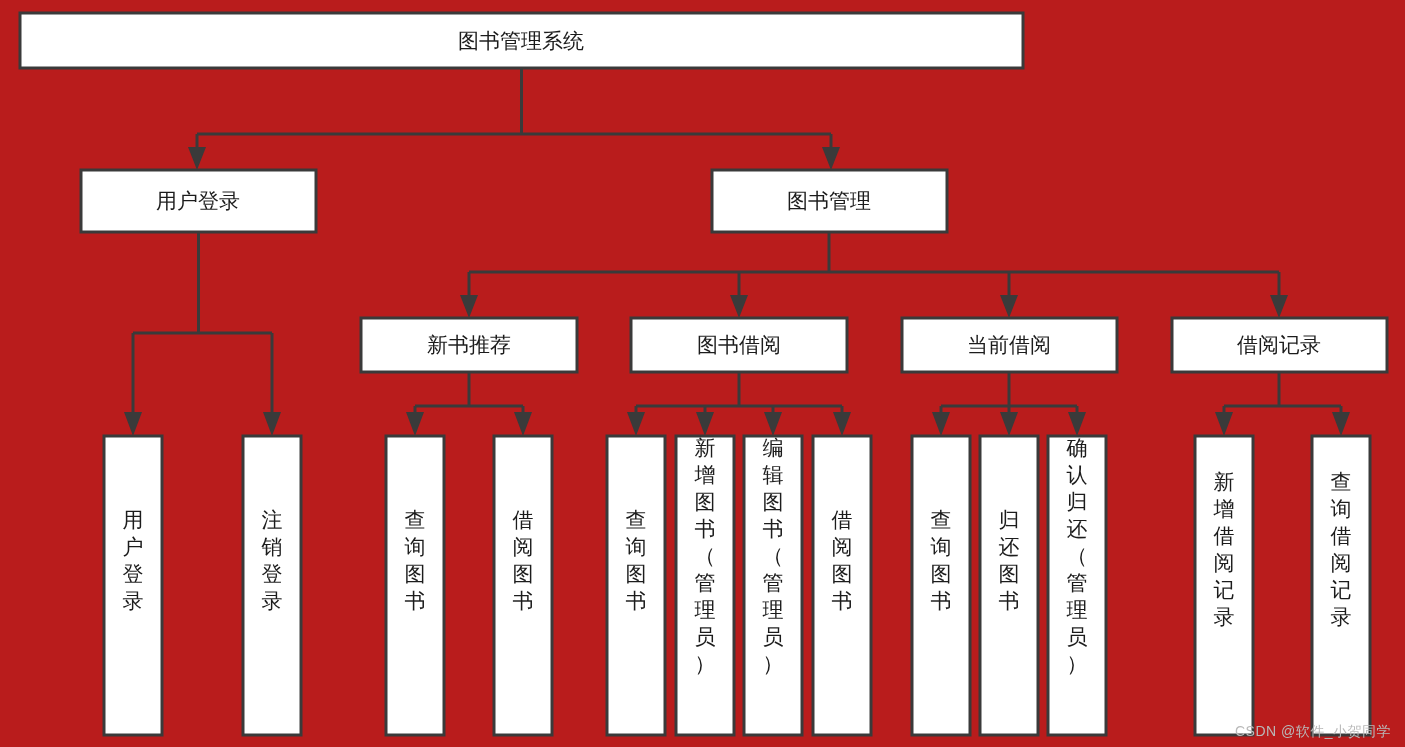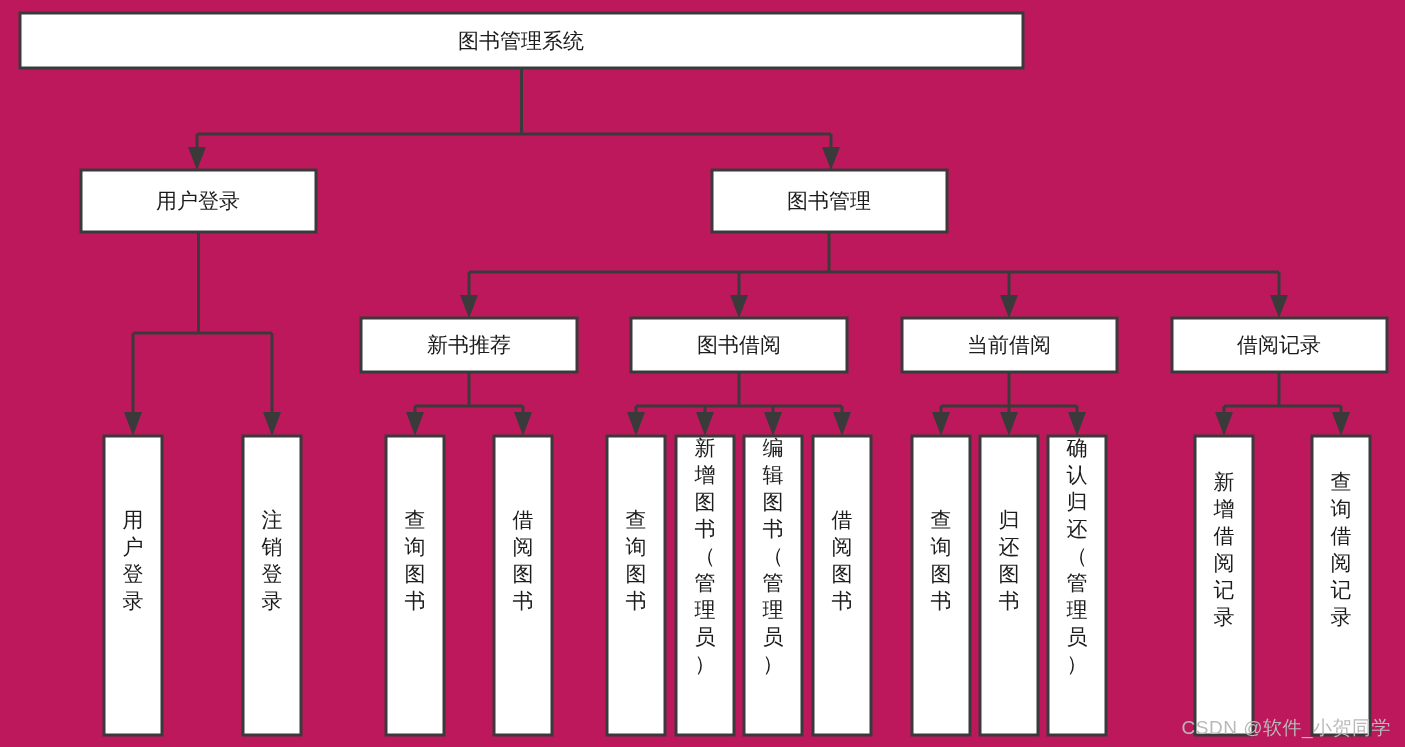--- a/index.html
+++ b/index.html
@@ -7,21 +7,21 @@
     padding: 0;
     background: #ffffff;
   }
   body {
     font-family: "Liberation Sans", "DejaVu Sans", sans-serif;
   }
   #diagram-root {
     position: relative;
     width: 1405px;
     height: 747px;
-    background: #be185d;
+    background: #b91c1c;
     overflow: hidden;
   }
   svg.tree-canvas {
     position: absolute;
     left: 0;
     top: 0;
     width: 1405px;
     height: 747px;
     display: block;
   }
@@ -56,21 +56,21 @@
     font-family: "Liberation Sans", "DejaVu Sans", sans-serif;
     font-size: 21px;
     fill: #1c1c1c;
     text-anchor: middle;
   }
   .watermark {
     position: absolute;
     right: 14px;
     bottom: 6px;
     font-family: "Liberation Sans", "DejaVu Sans", sans-serif;
-    font-size: 19px;
+    font-size: 14px;
     color: #b9b9b9;
     white-space: nowrap;
     letter-spacing: 0.5px;
   }
 </style>
 </head>
 <body>
 
 <div id="diagram-root">
   <svg class="tree-canvas" viewBox="0 0 1405 747">

